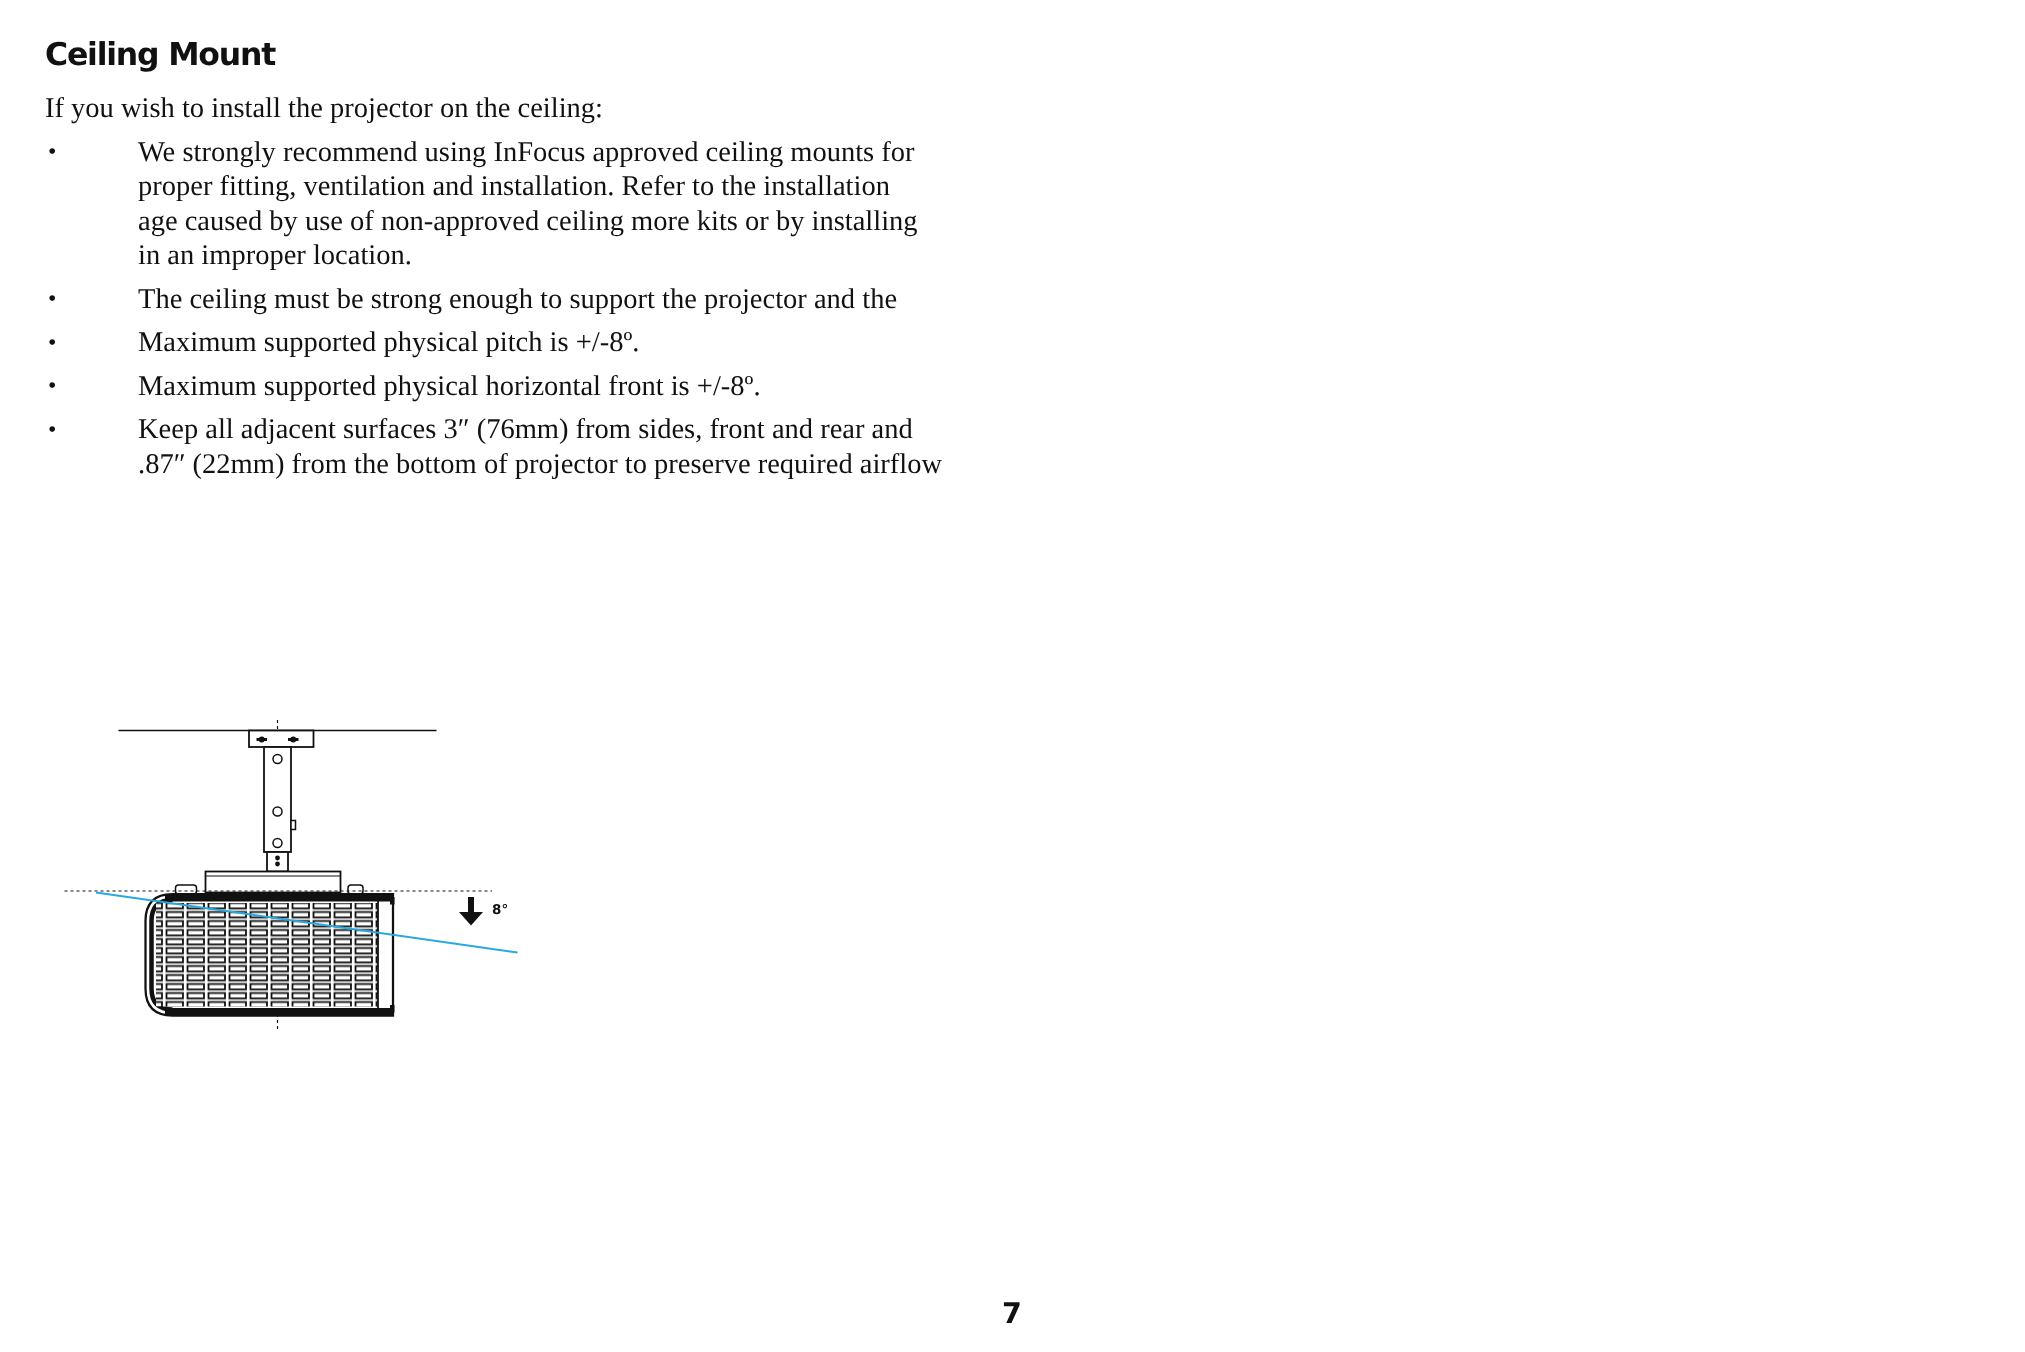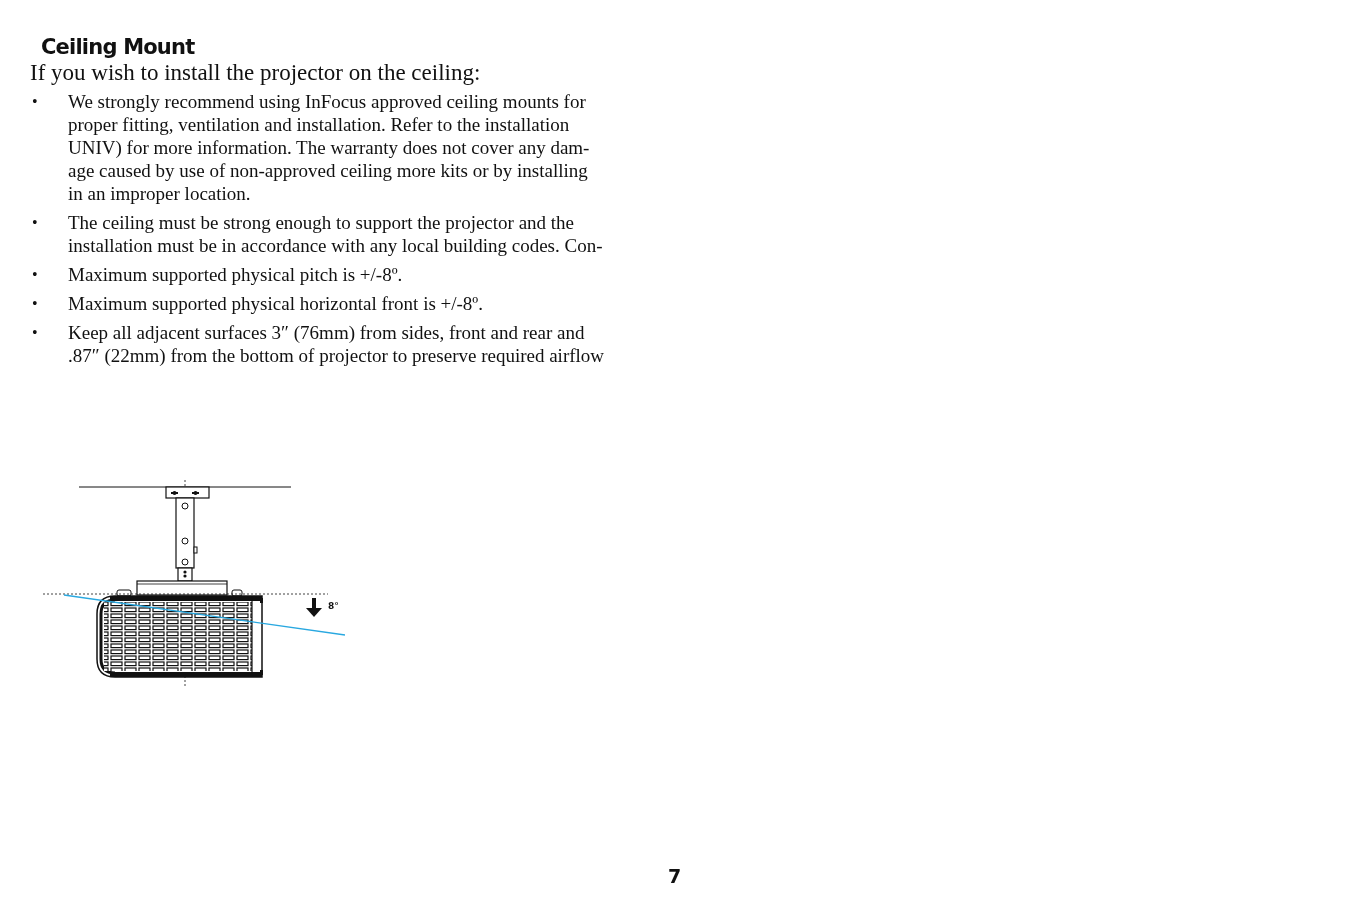--- a/index.html
+++ b/index.html
@@ -15,29 +15,29 @@
       color: #111111;
     }
     .heading {
       position: absolute;
       left: 30px;
       top: 24px;
       font-family: "DejaVu Sans", sans-serif;
       font-weight: bold;
       font-size: 21px;
       letter-spacing: -0.8px;
-      margin: 11px;
+      margin: 0;
       color: #111;
     }
     .intro {
       position: absolute;
       left: 30px;
       top: 61px;
       font-family: "Liberation Serif", serif;
-      font-size: 23px;
+      font-size: 19px;
       line-height: 23px;
       margin: 0;
       white-space: nowrap;
     }
     .bullets {
       position: absolute;
       left: 30px;
       top: 90px;
       width: 640px;
       margin: 0;
@@ -48,20 +48,21 @@
       line-height: 23px;
     }
     .bullets li {
       position: relative;
       padding-left: 38px;
       margin-bottom: 6px;
     }
     .bullets .line {
       display: block;
       white-space: nowrap;
+      margin-left: 24px;
     }
     .bullet-dot {
       position: absolute;
       left: 2px;
       top: 0;
       font-size: 16px;
     }
     .diagram {
       position: absolute;
       left: 40px;
@@ -82,28 +83,26 @@
 
 <h1 class="heading">Ceiling Mount</h1>
 
 <p class="intro">If you wish to install the projector on the ceiling:</p>
 
 <ul class="bullets">
   <li>
     <span class="bullet-dot">•</span>
     <span class="line">We strongly recommend using InFocus approved ceiling mounts for</span>
     <span class="line">proper fitting, ventilation and installation.  Refer to the installation</span>
-    <span class="line">UNIV) for more information.  The warranty does not cover any dam-</span>
     <span class="line">age caused by use of non-approved ceiling more kits or by installing</span>
     <span class="line">in an improper location.</span>
   </li>
   <li>
     <span class="bullet-dot">•</span>
     <span class="line">The ceiling must be strong enough to support the projector and the</span>
-    <span class="line">installation must be in accordance with any local building codes. Con-</span>
   </li>
   <li>
     <span class="bullet-dot">•</span>
     <span class="line">Maximum supported physical pitch is +/-8º.</span>
   </li>
   <li>
     <span class="bullet-dot">•</span>
     <span class="line">Maximum supported physical horizontal front is +/-8º.</span>
   </li>
   <li>

